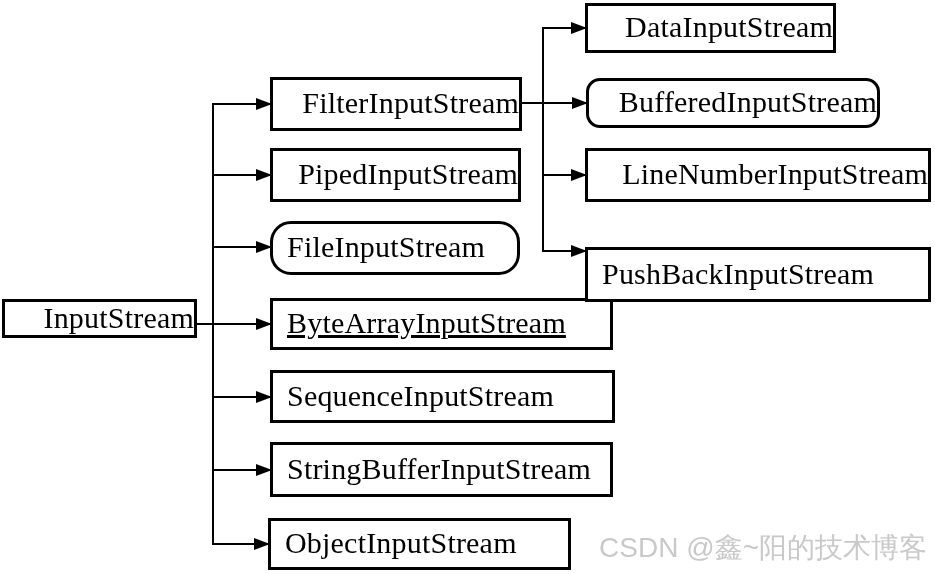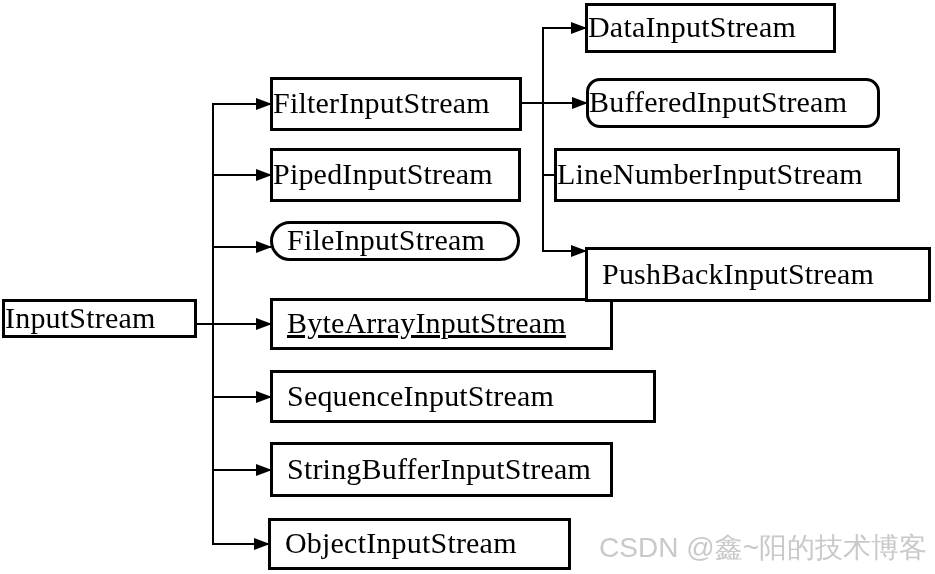--- a/index.html
+++ b/index.html
@@ -23,21 +23,21 @@
     border: 3px solid #000000;
     background: #ffffff;
     color: #000000;
     display: flex;
     align-items: center;
     font-size: 30px;
     line-height: 1;
     white-space: nowrap;
     letter-spacing: 0.2px;
   }
-  .node.align-center { justify-content: flex-start; }
+  .node.align-center { justify-content: flex-end; }
   .node.align-left { justify-content: flex-start; padding-left: 14px; }
   .node-label { display: inline-block; transform: translateY(-1px); }
   .watermark {
     position: absolute;
     right: 8px;
     bottom: 7px;
     font-family: "Liberation Sans", "DejaVu Sans", sans-serif;
     font-size: 28px;
     color: #c9c9c9;
     user-select: none;
@@ -75,42 +75,42 @@
   <div id="nodes-layer">
       <div class="node align-center" style="left: 2px; top: 299px; width: 195px; height: 39px;">
         <span class="node-label">InputStream</span>
       </div>
       <div class="node align-center" style="left: 270px; top: 77px; width: 252px; height: 54px;">
         <span class="node-label">FilterInputStream</span>
       </div>
       <div class="node align-center" style="left: 270px; top: 148px; width: 251px; height: 54px;">
         <span class="node-label">PipedInputStream</span>
       </div>
-      <div class="node align-left" style="left: 270px; top: 221px; width: 250px; height: 40px; border-radius: 21px;">
+      <div class="node align-left" style="left: 270px; top: 221px; width: 250px; height: 54px; border-radius: 21px;">
         <span class="node-label">FileInputStream</span>
       </div>
       <div class="node align-left" style="left: 270px; top: 298px; width: 343px; height: 52px; text-decoration: underline;">
         <span class="node-label">ByteArrayInputStream</span>
       </div>
-      <div class="node align-left" style="left: 270px; top: 370px; width: 386px; height: 53px;">
+      <div class="node align-left" style="left: 270px; top: 370px; width: 345px; height: 53px;">
         <span class="node-label">SequenceInputStream</span>
       </div>
       <div class="node align-left" style="left: 270px; top: 442px; width: 343px; height: 55px;">
         <span class="node-label">StringBufferInputStream</span>
       </div>
       <div class="node align-left" style="left: 268px; top: 518px; width: 303px; height: 52px;">
         <span class="node-label">ObjectInputStream</span>
       </div>
       <div class="node align-center" style="left: 585px; top: 3px; width: 251px; height: 50px;">
         <span class="node-label">DataInputStream</span>
       </div>
       <div class="node align-center" style="left: 586px; top: 78px; width: 294px; height: 50px; border-radius: 14px;">
         <span class="node-label">BufferedInputStream</span>
       </div>
-      <div class="node align-center" style="left: 554px; top: 148px; width: 346px; height: 54px;">
+      <div class="node align-center" style="left: 585px; top: 148px; width: 346px; height: 54px;">
         <span class="node-label">LineNumberInputStream</span>
       </div>
       <div class="node align-left" style="left: 585px; top: 223px; width: 346px; height: 55px; margin-top: 24px;">
         <span class="node-label">PushBackInputStream</span>
       </div>
     </div>
 
   <div class="watermark">CSDN @鑫~阳的技术博客</div>
 </div>
 

